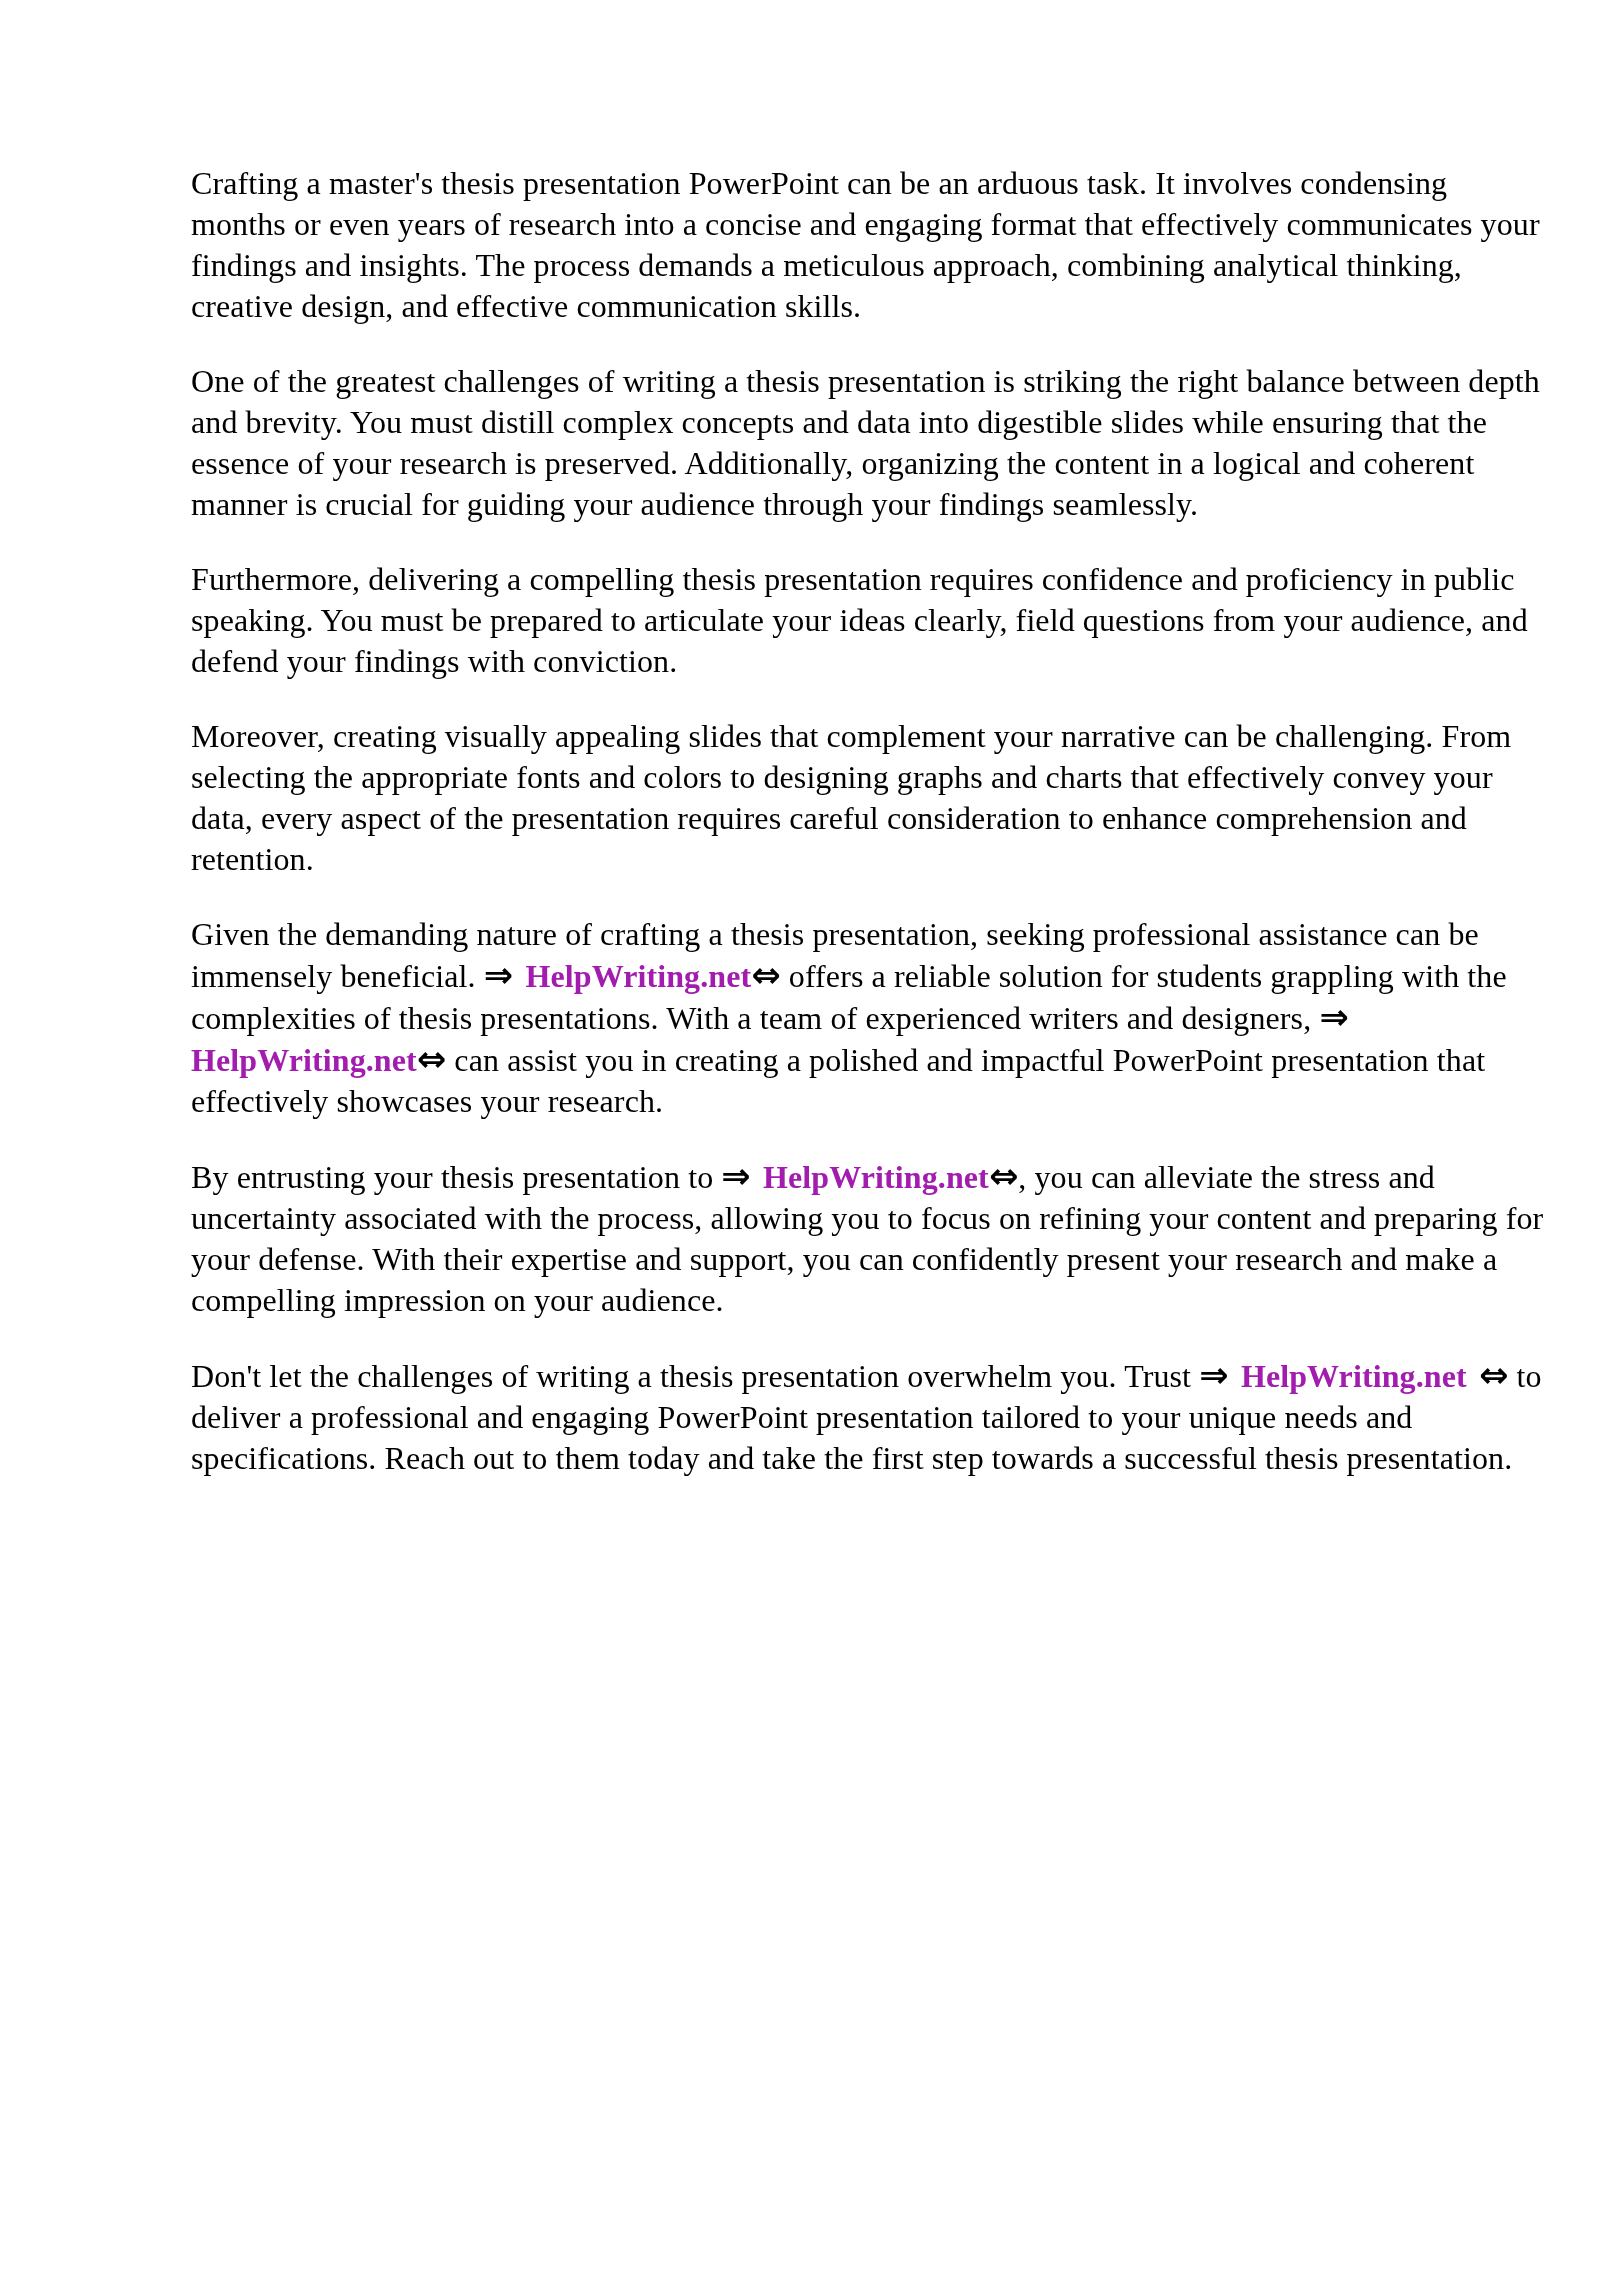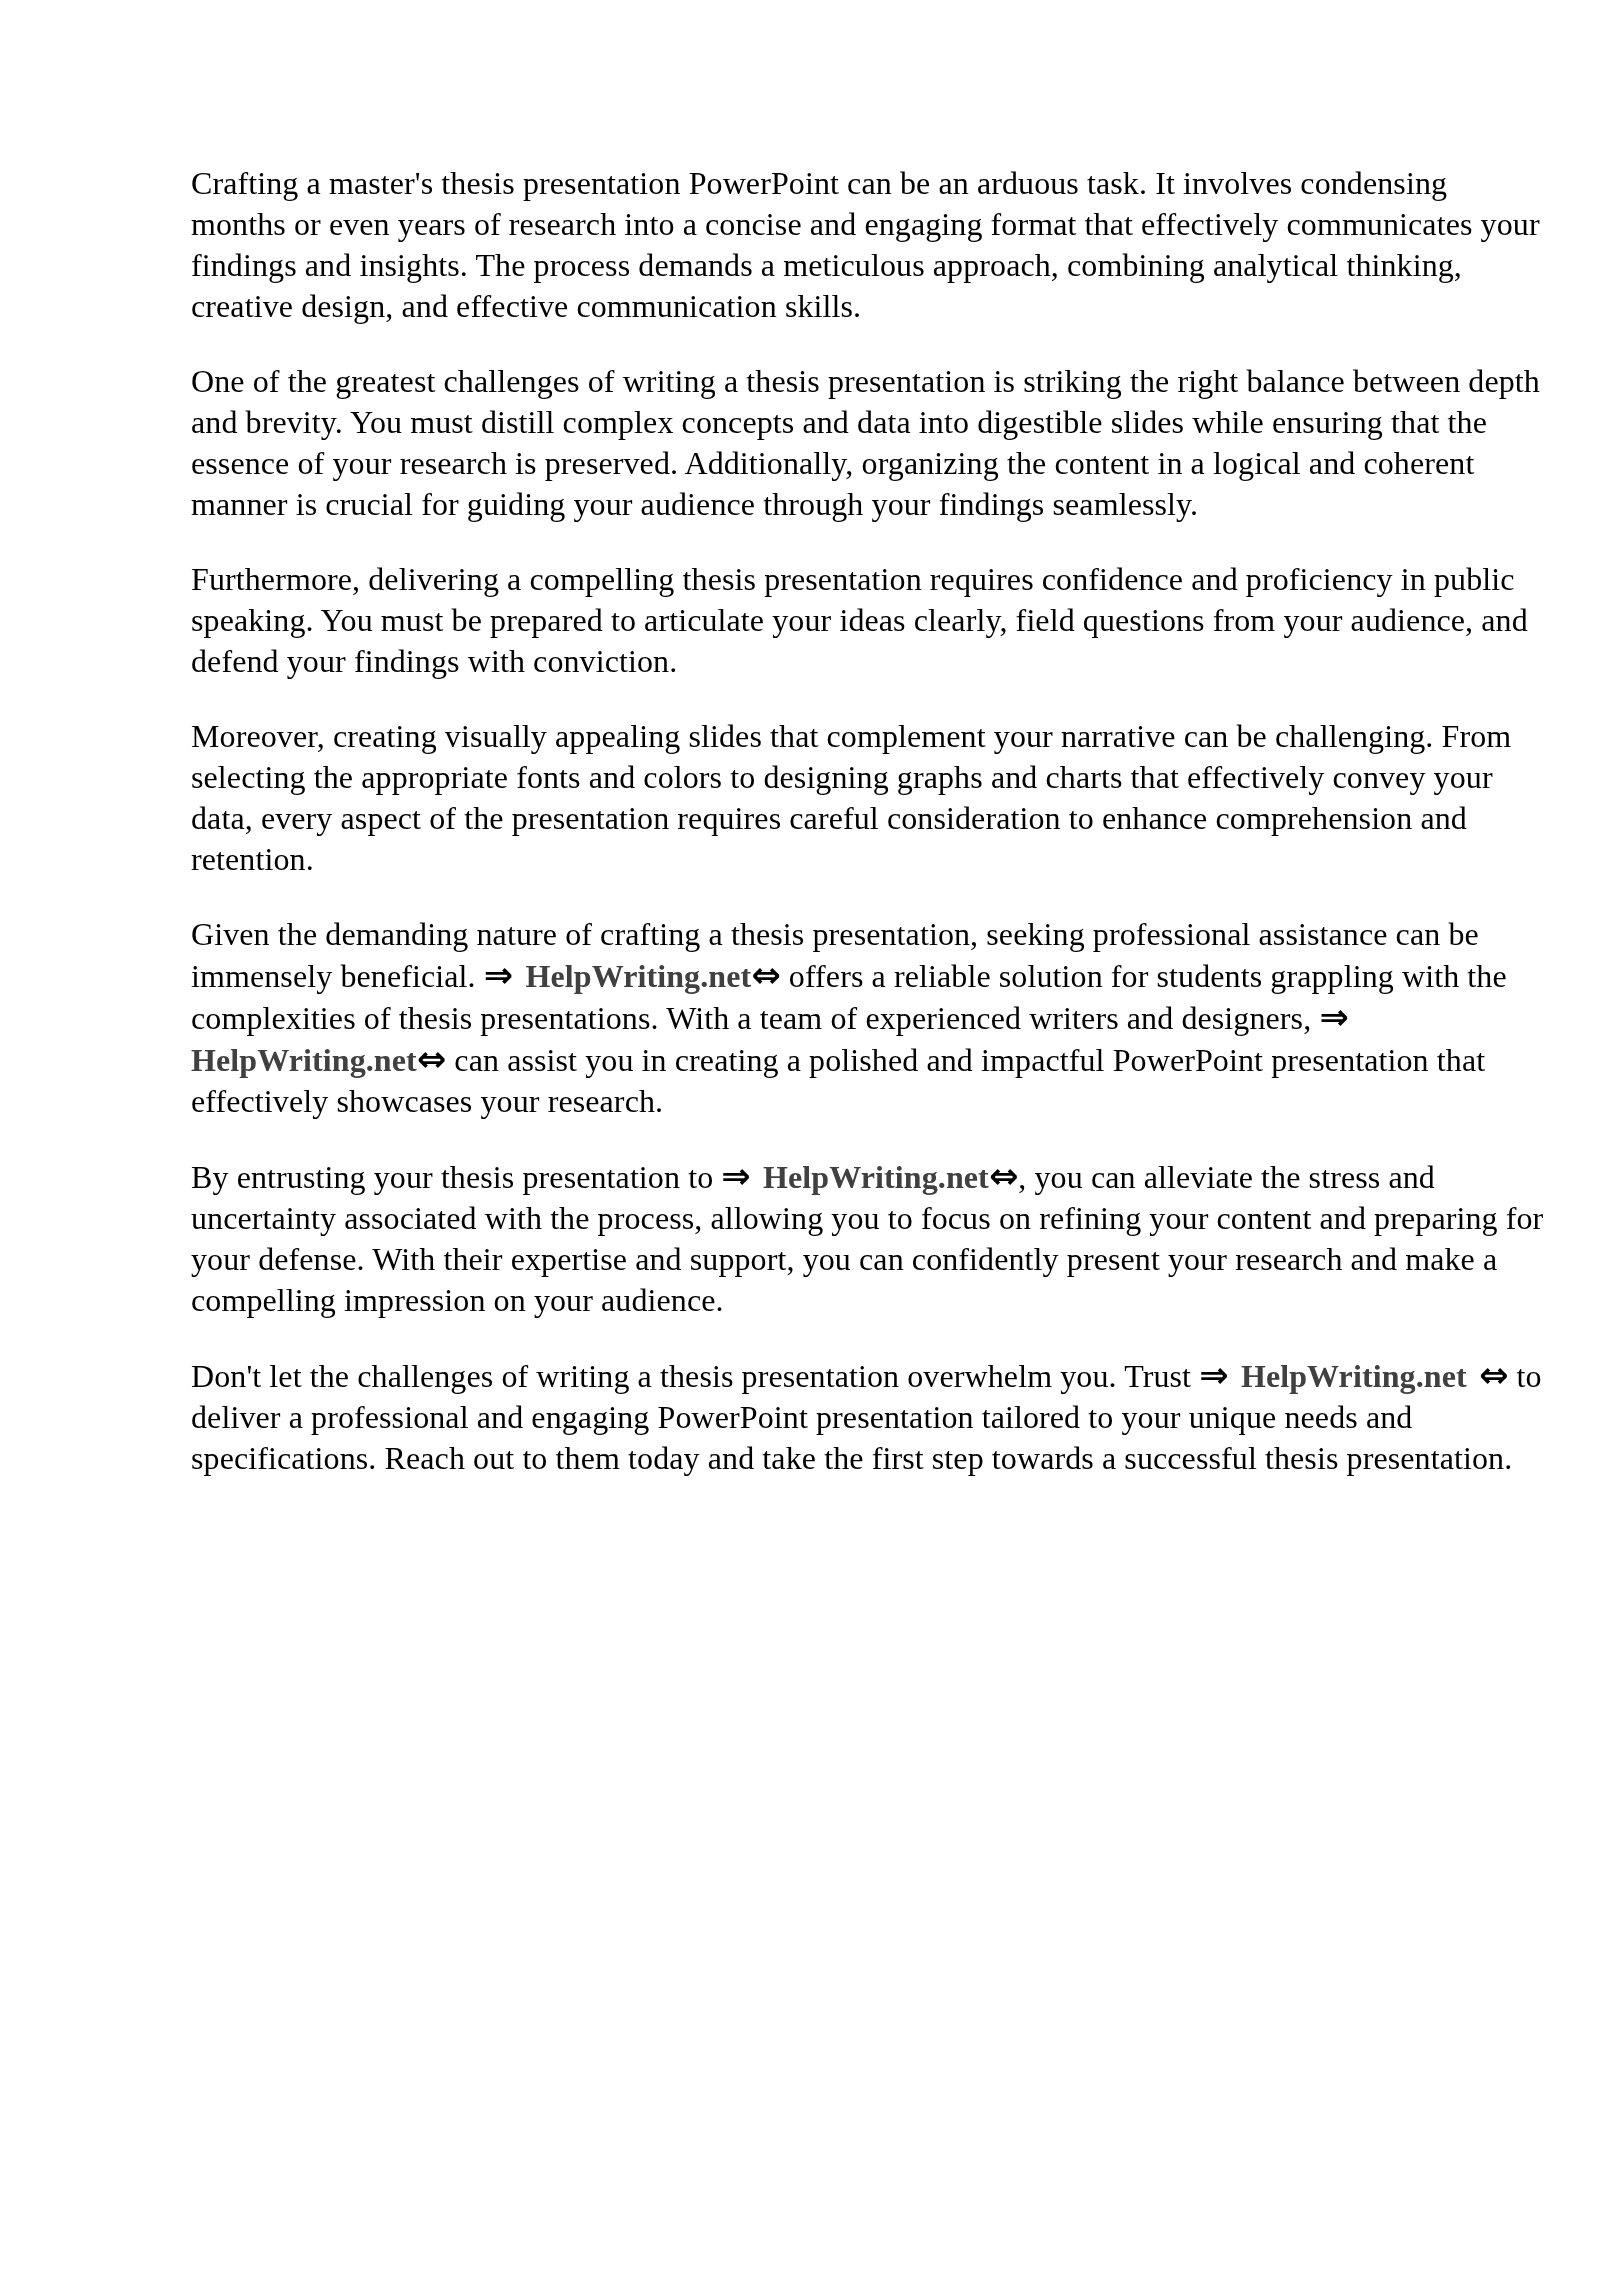--- a/index.html
+++ b/index.html
@@ -30,21 +30,21 @@
     text-align: left;
   }
   .arrow {
     font-family: "DejaVu Sans", "DejaVu Serif", serif;
     font-weight: 700;
     font-size: 35px;
     line-height: 41px;
     color: #000000;
   }
   a.hw-link {
-    color: #404040;
+    color: #a21caf;
     font-weight: 700;
     text-decoration: none;
     cursor: pointer;
   }
 </style>
 </head>
 <body>
 
 <div class="doc-body">
     <p class="para"><span>Crafting a master's thesis presentation PowerPoint can be an arduous task. It involves condensing months or even years of research into a concise and engaging format that effectively communicates your findings and insights. The process demands a meticulous approach, combining analytical thinking, creative design, and effective communication skills.</span></p>

